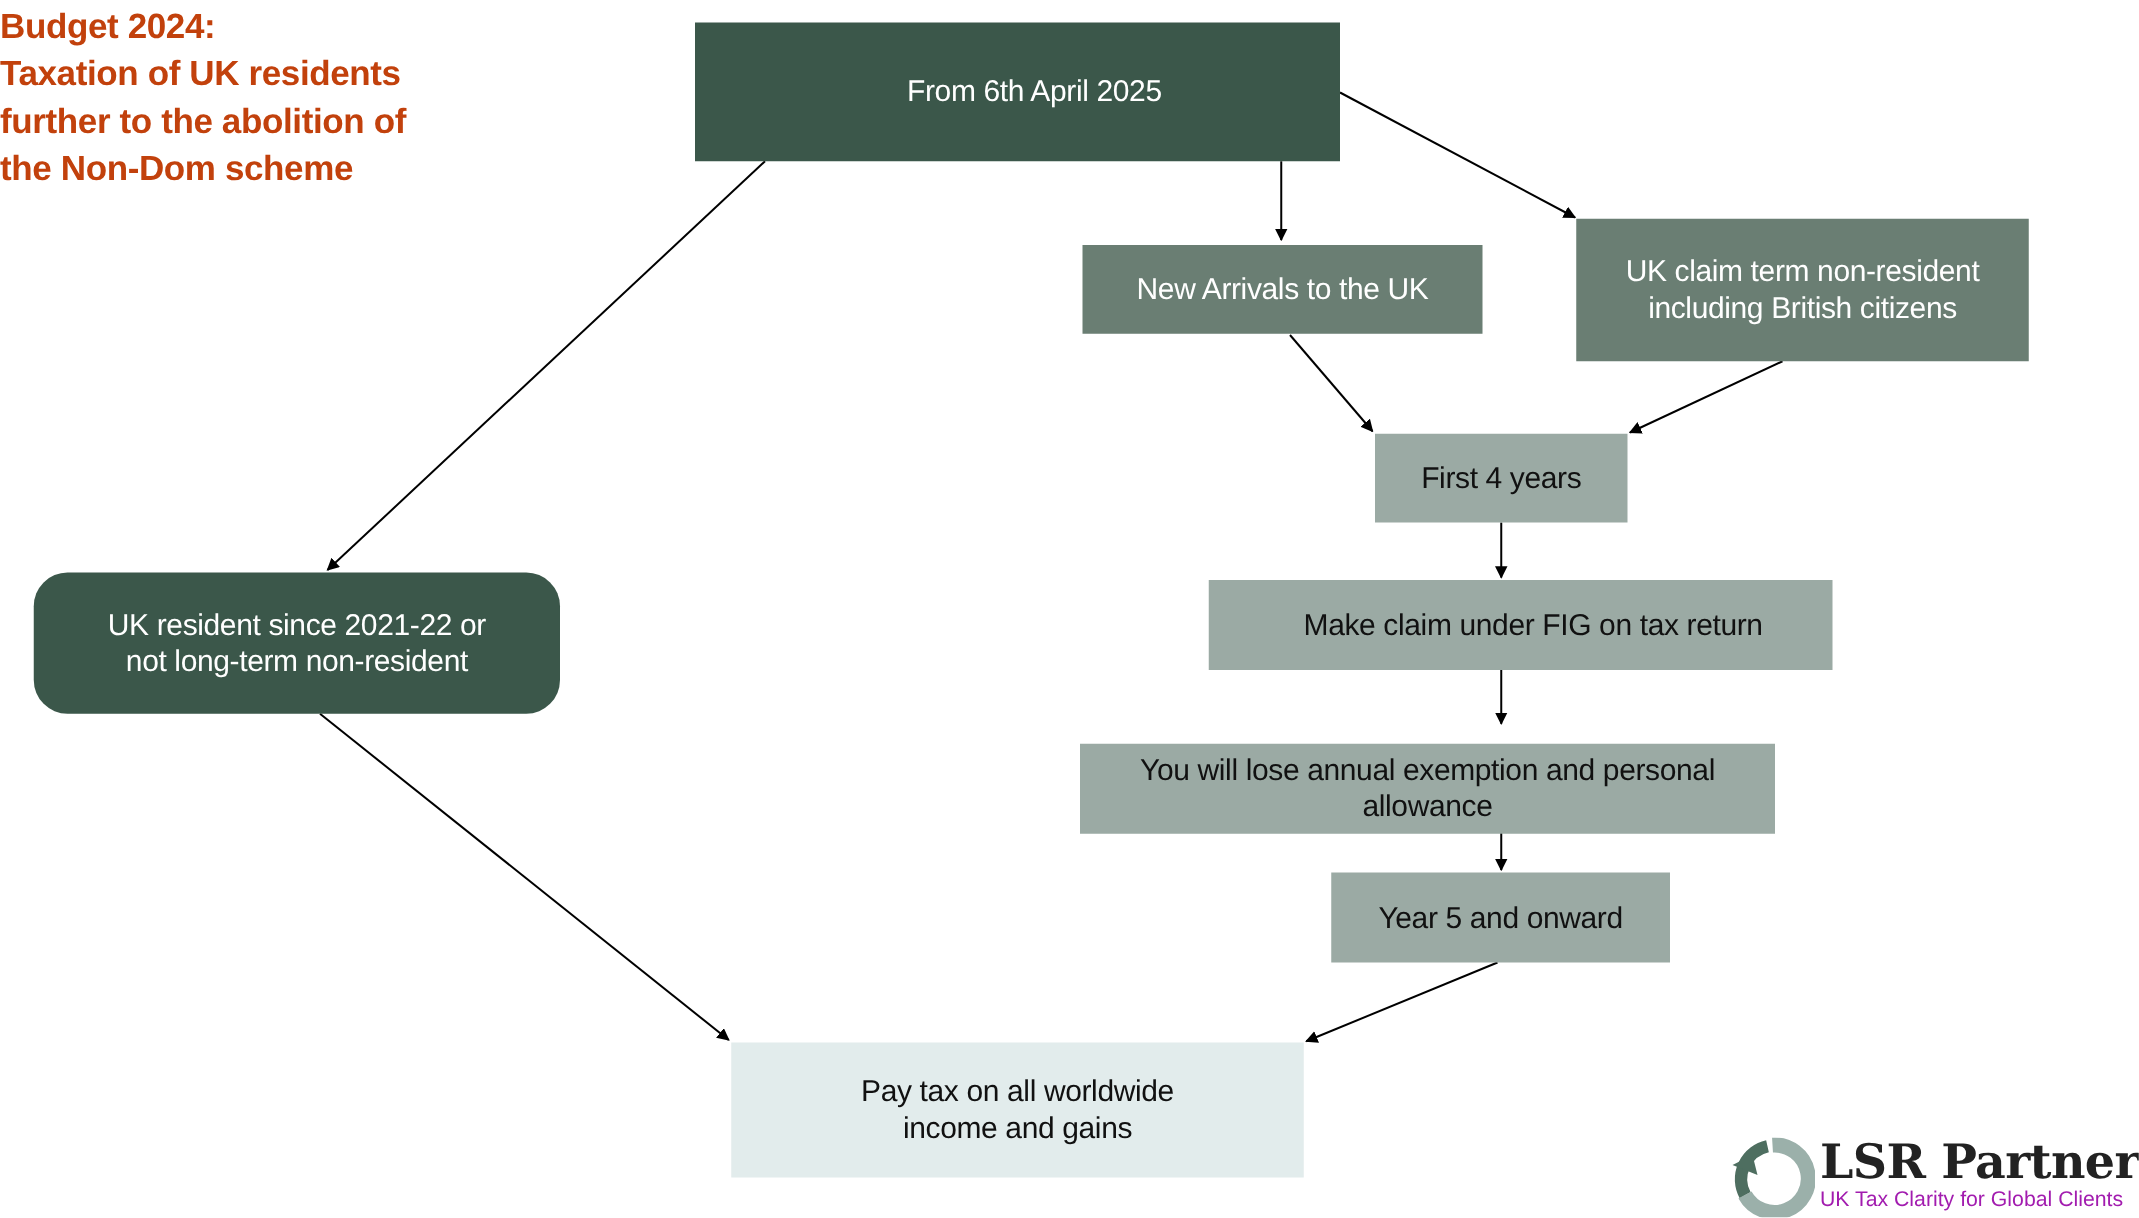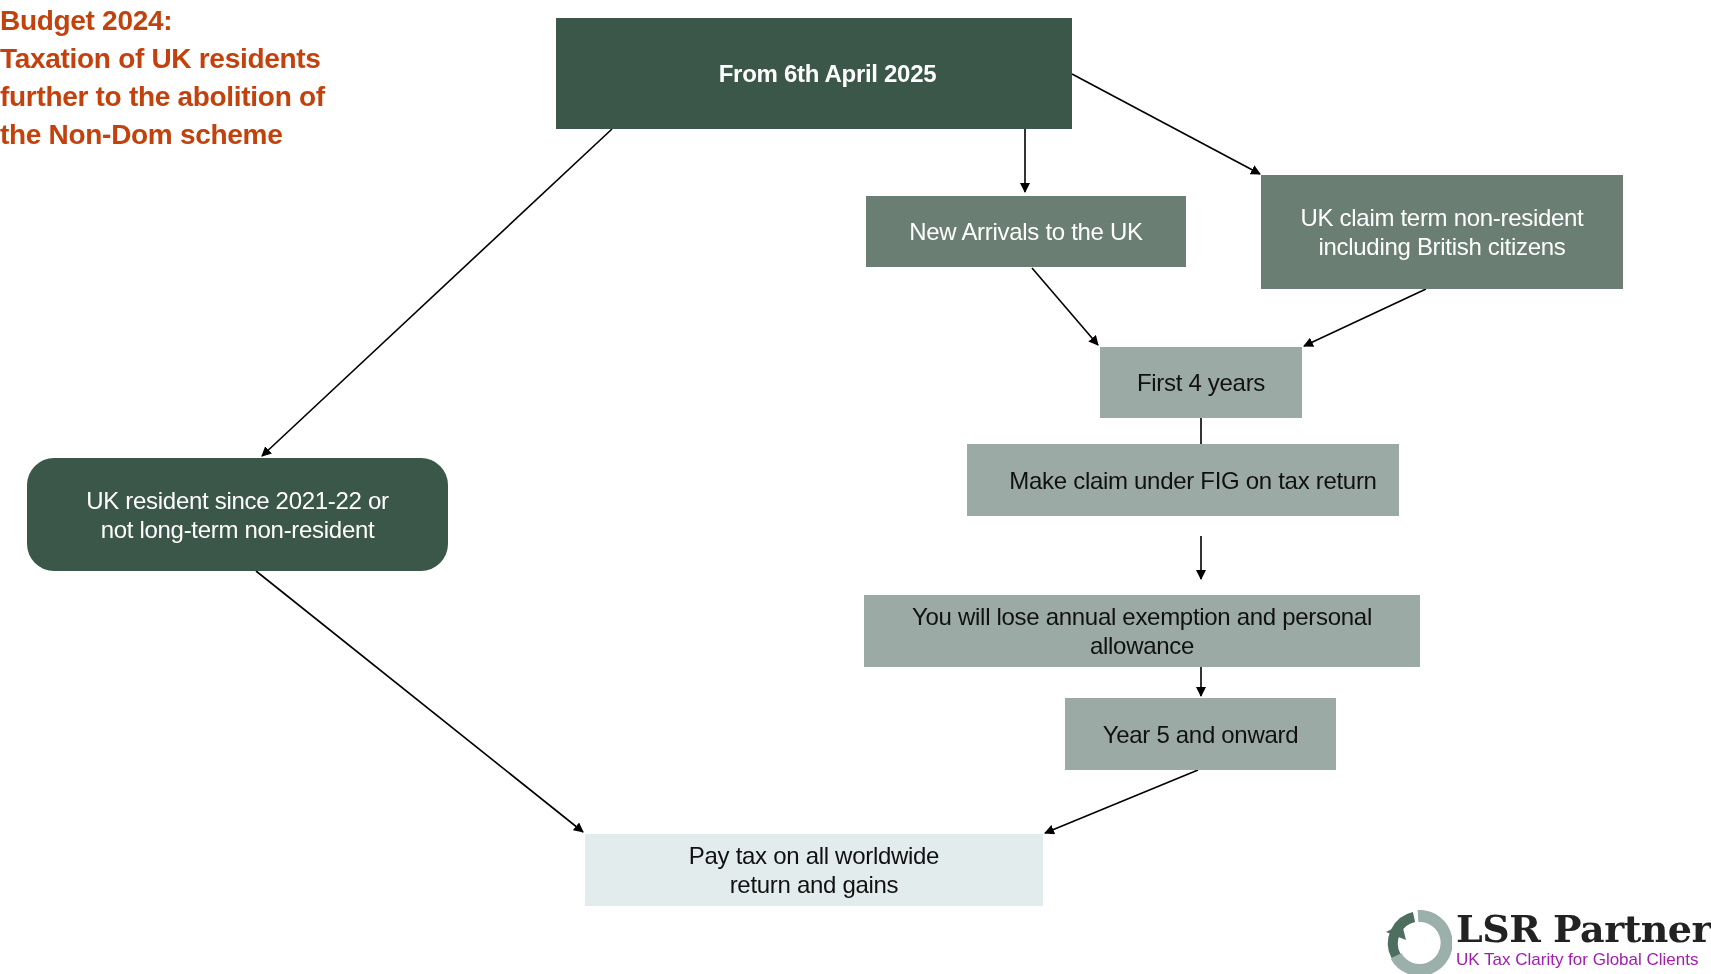--- a/index.html
+++ b/index.html
@@ -4,21 +4,21 @@
 <style>
   html, body { margin:0; padding:0; background:#ffffff; }
   body { width:1711px; height:974px; position:relative; overflow:hidden; font-family:"Liberation Sans", sans-serif; }
   .title { position:absolute; left:0; top:2px; font-weight:bold; font-size:28px; line-height:38px; color:#c2410c; letter-spacing:-0.3px; }
   .title div { white-space:nowrap; }
   .box { position:absolute; display:flex; align-items:center; justify-content:center; text-align:center; box-sizing:border-box; font-size:24px; line-height:29px; letter-spacing:-0.3px; }
   .dark { background:#3B574A; color:#ffffff; }
   .mid { background:#6A7E73; color:#ffffff; }
   .light { background:#9BAAA4; color:#111111; }
   .pale { background:#E2ECEC; color:#111111; }
-  .bold { font-weight:bold;padding-left:27px; }
+  .bold { font-weight:normal;padding-left:27px; }
   svg.arrows { position:absolute; left:0; top:0; }
   .logo { position:absolute; left:1384px; top:908px; width:327px; height:66px; }
   .logo-name { position:absolute; left:72px; top:-2px; font-family:"DejaVu Serif", serif; font-weight:bold; font-size:38px; color:#222; white-space:nowrap; letter-spacing:-0.5px; }
   .logo-tag { position:absolute; left:72px; top:42px; font-size:17px; color:#a21caf; white-space:nowrap; }
   .logo-mark { position:absolute; left:0; top:2px; }
 </style>
 </head>
 <body>
 
 <div class="title">
@@ -68,40 +68,40 @@
 
 <div class="box mid" style="left:1261px; top:175px; width:362px; height:114px; flex-direction:column;">
   <span>UK claim term non-resident</span>
   <span>including British citizens</span>
 </div>
 
 <div class="box light" style="left:1100px; top:347px; width:202px; height:71px;">
   <span>First 4 years</span>
 </div>
 
-<div class="box light" style="left:967px; top:444px; width:432px; height:72px;padding-left:20px;">
+<div class="box light" style="left:967px; top:464px; width:499px; height:72px;padding-left:20px;">
   <span>Make claim under FIG on tax return</span>
 </div>
 
 <div class="box light" style="left:864px; top:595px; width:556px; height:72px;">
   <span>You will lose annual exemption and personal allowance</span>
 </div>
 
 <div class="box light" style="left:1065px; top:698px; width:271px; height:72px;">
   <span>Year 5 and onward</span>
 </div>
 
 <div class="box dark" style="left:27px; top:458px; width:421px; height:113px; flex-direction:column;border-radius:27px;">
   <span>UK resident since 2021-22 or</span>
   <span>not long-term non-resident</span>
 </div>
 
-<div class="box pale" style="left:585px; top:834px; width:458px; height:72px; flex-direction:column;">
+<div class="box pale" style="left:585px; top:834px; width:458px; height:108px; flex-direction:column;">
   <span>Pay tax on all worldwide</span>
-  <span>return and gains</span>
+  <span>income and gains</span>
 </div>
 
 <div class="logo">
   <svg class="logo-mark" width="68" height="64" viewBox="0 0 68 64">
     <path d="M34,6 A27,27 0 1 1 12,46" fill="none" stroke="#9BB0AA" stroke-width="12"></path>
     <path d="M12,46 A27,27 0 0 1 30,7" fill="none" stroke="#4E6E60" stroke-width="10"></path>
     <path d="M2,22 L18,14 L22,30 z" fill="#4E6E60"></path>
   </svg>
   <div class="logo-name">LSR Partners</div>
   <div class="logo-tag">UK Tax Clarity for Global Clients</div>

